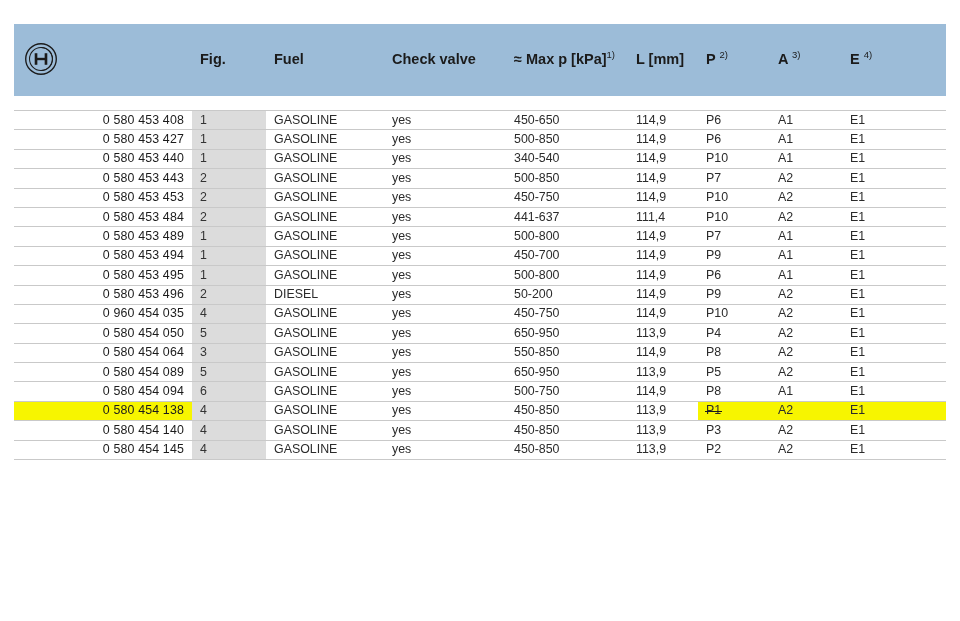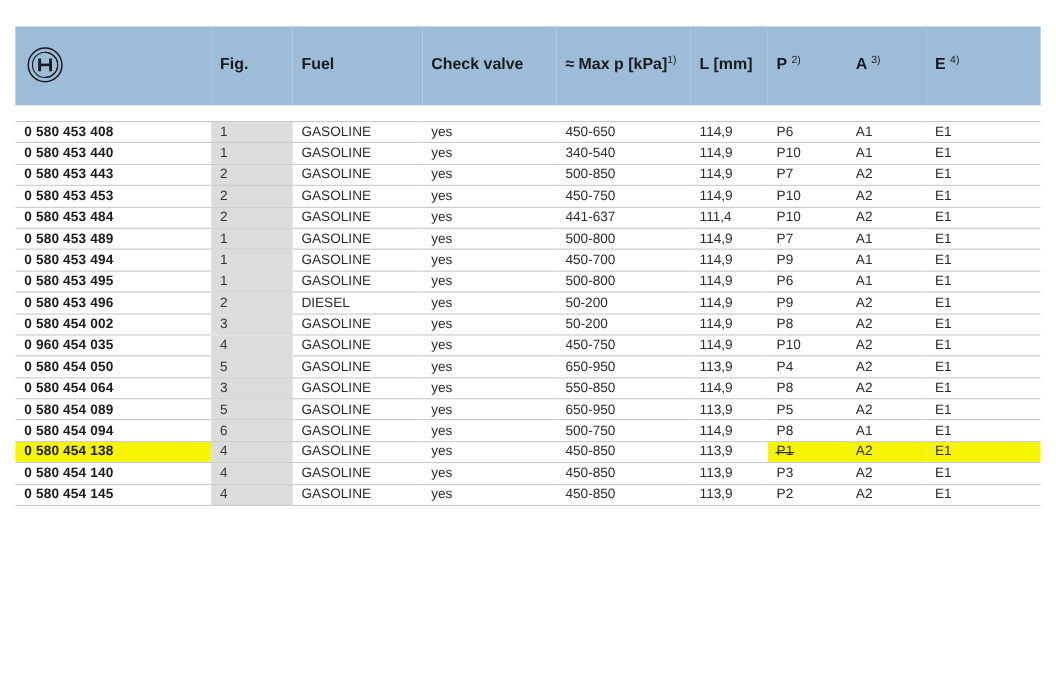--- a/index.html
+++ b/index.html
@@ -81,22 +81,23 @@
     border-top: none;
     white-space: nowrap;
     overflow: hidden;
     background: #ffffff;
     line-height: 1.15;
   }
   tbody.body-rows tr:first-child td {
     border-top: 1px solid #c9c9c9;
   }
   tbody.body-rows td.part {
-    font-weight: bold;
+    font-weight: normal;
     letter-spacing: 0.15px;
+    text-align: right;
   }
   tbody.body-rows td.fig {
     background: #dcdcdc;
     color: #333333;
     text-align: left;
   }
   tbody.body-rows td.fuel,
   tbody.body-rows td.valve,
   tbody.body-rows td.maxp,
   tbody.body-rows td.len,
@@ -183,20 +184,31 @@
           <td class="fig">1</td>
           <td class="fuel">GASOLINE</td>
           <td class="valve">yes</td>
           <td class="maxp">450-650</td>
           <td class="len">114,9</td>
           <td class="pcol">P6</td>
           <td class="acol">A1</td>
           <td class="ecol">E1</td>
         </tr>
         <tr>
+          <td class="part">0 580 453 427</td>
+          <td class="fig">1</td>
+          <td class="fuel">GASOLINE</td>
+          <td class="valve">yes</td>
+          <td class="maxp">500-850</td>
+          <td class="len">114,9</td>
+          <td class="pcol">P6</td>
+          <td class="acol">A1</td>
+          <td class="ecol">E1</td>
+        </tr>
+        <tr>
           <td class="part">0 580 453 440</td>
           <td class="fig">1</td>
           <td class="fuel">GASOLINE</td>
           <td class="valve">yes</td>
           <td class="maxp">340-540</td>
           <td class="len">114,9</td>
           <td class="pcol">P10</td>
           <td class="acol">A1</td>
           <td class="ecol">E1</td>
         </tr>
@@ -271,31 +283,20 @@
           <td class="fig">2</td>
           <td class="fuel">DIESEL</td>
           <td class="valve">yes</td>
           <td class="maxp">50-200</td>
           <td class="len">114,9</td>
           <td class="pcol">P9</td>
           <td class="acol">A2</td>
           <td class="ecol">E1</td>
         </tr>
         <tr>
-          <td class="part">0 580 454 002</td>
-          <td class="fig">3</td>
-          <td class="fuel">GASOLINE</td>
-          <td class="valve">yes</td>
-          <td class="maxp">50-200</td>
-          <td class="len">114,9</td>
-          <td class="pcol">P8</td>
-          <td class="acol">A2</td>
-          <td class="ecol">E1</td>
-        </tr>
-        <tr>
           <td class="part">0 960 454 035</td>
           <td class="fig">4</td>
           <td class="fuel">GASOLINE</td>
           <td class="valve">yes</td>
           <td class="maxp">450-750</td>
           <td class="len">114,9</td>
           <td class="pcol">P10</td>
           <td class="acol">A2</td>
           <td class="ecol">E1</td>
         </tr>

